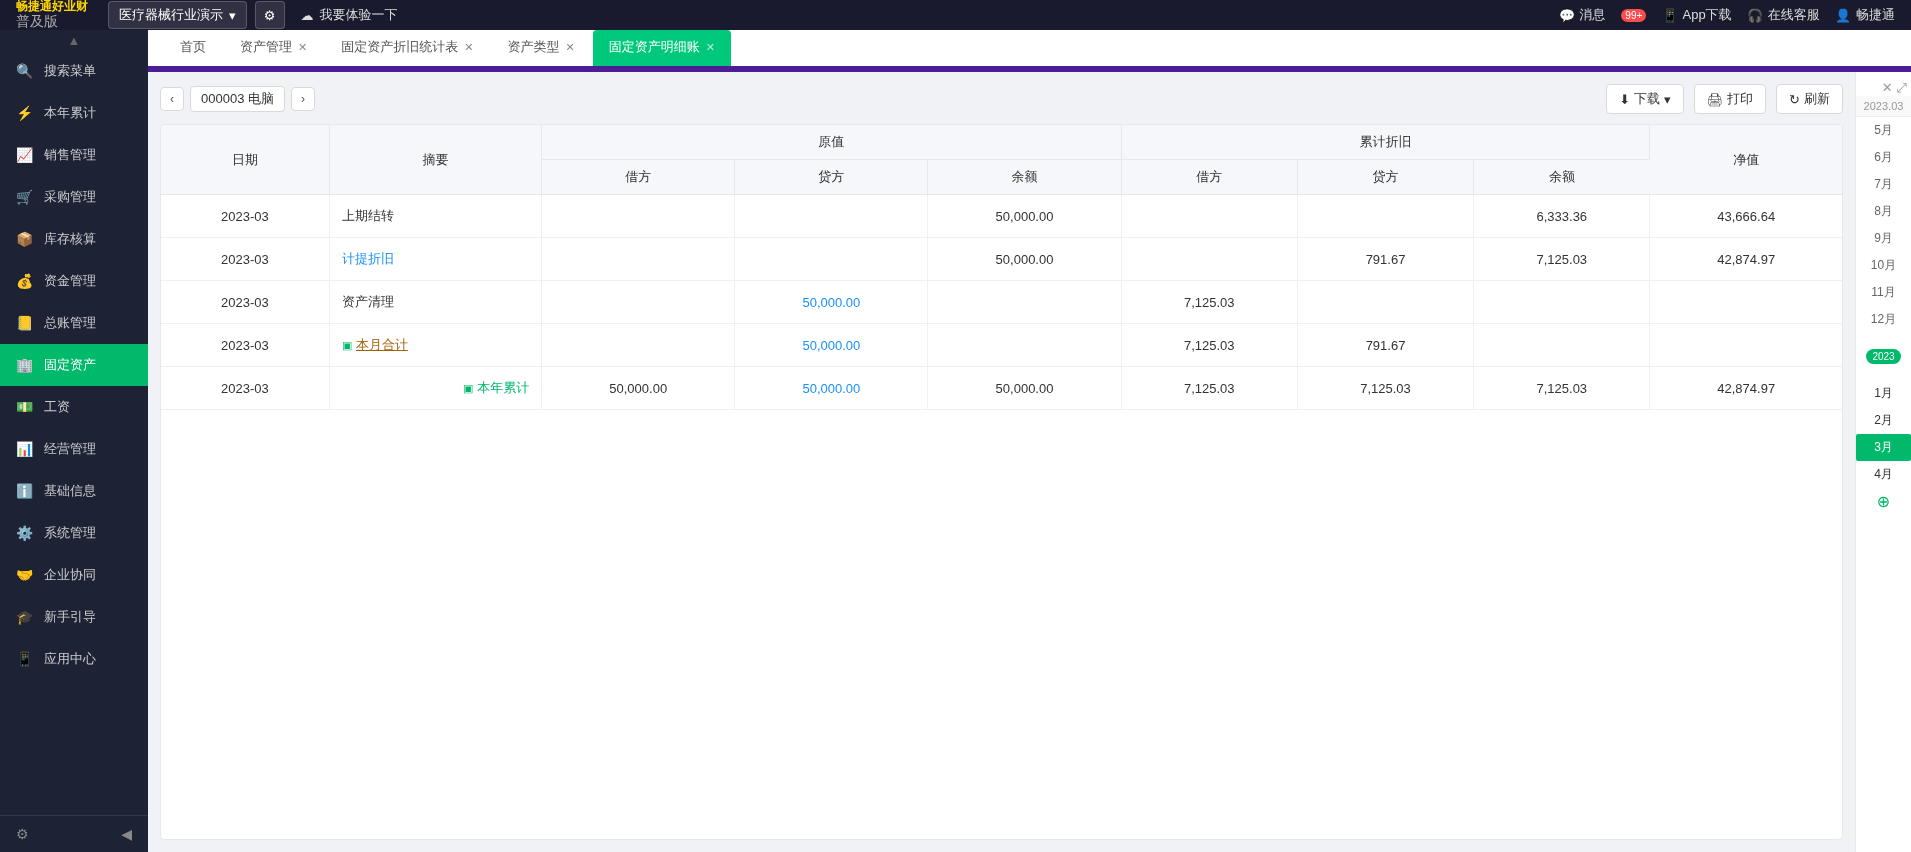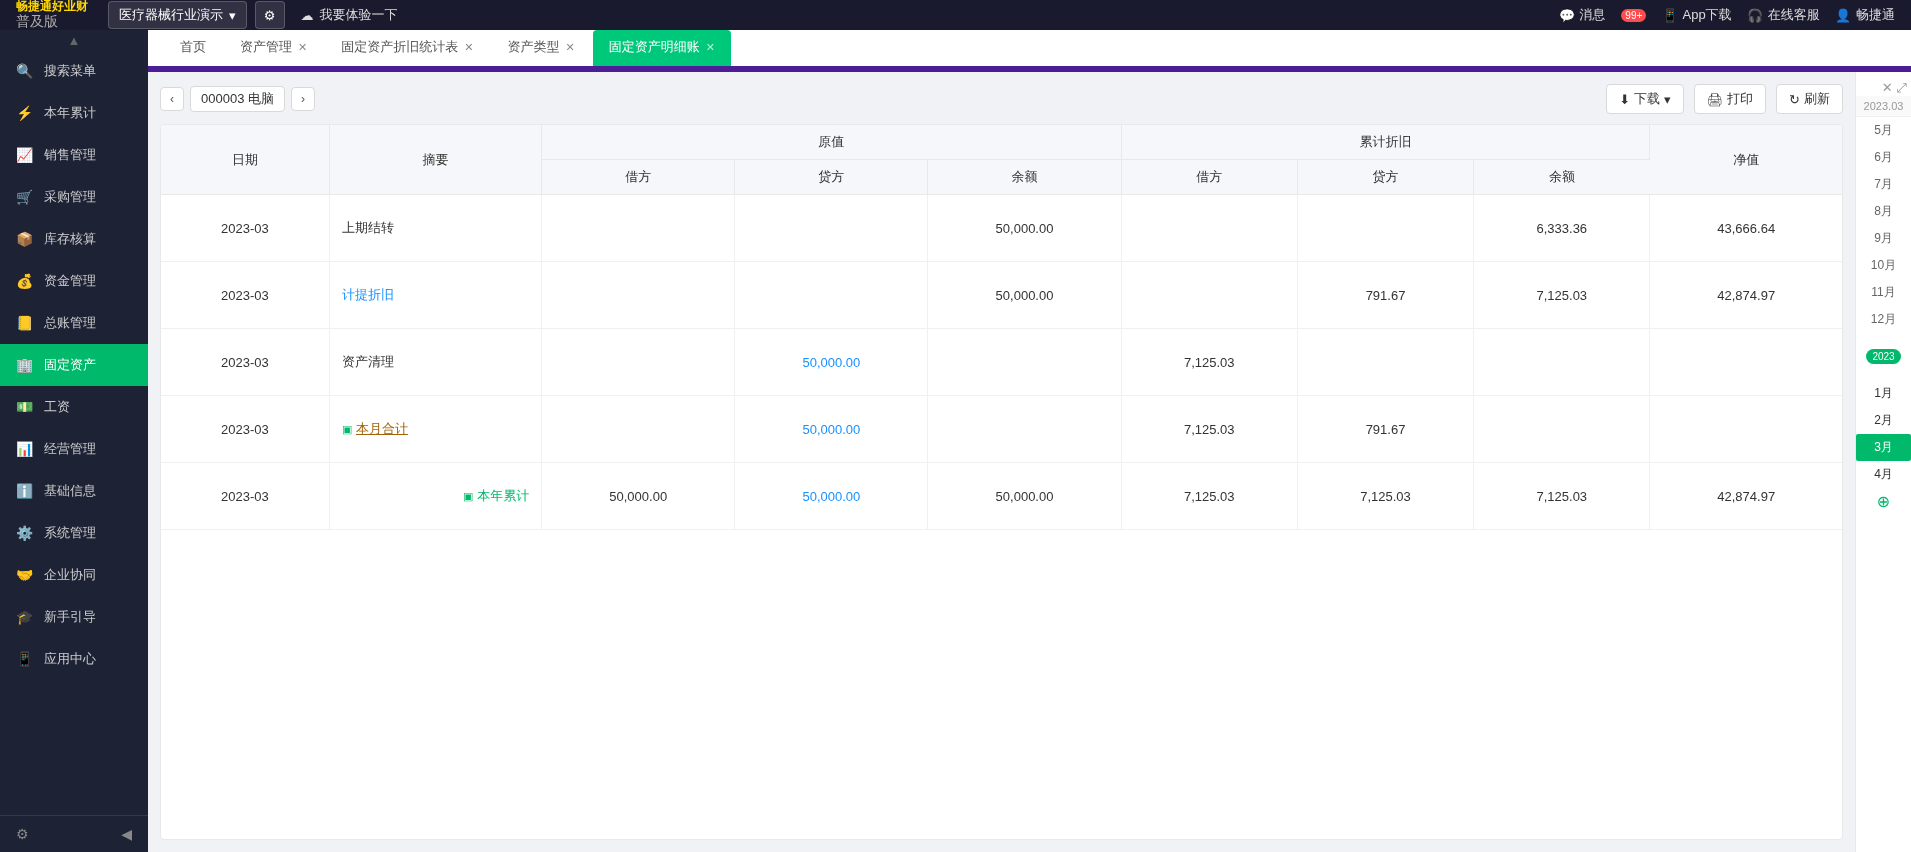--- a/index.html
+++ b/index.html
@@ -198,21 +198,21 @@
       padding: 8px 12px;
       text-align: center;
       border-bottom: 1px solid #e8e8e8;
       border-right: 1px solid #e8e8e8;
       font-weight: 500;
       color: #333;
       white-space: nowrap;
     }
     thead tr th:last-child { border-right: none; }
     tbody tr td {
-      padding: 24px 12px;
+      padding: 12px 12px;
       text-align: center;
       border-bottom: 1px solid #f0f0f0;
       border-right: 1px solid #f0f0f0;
       color: #333;
       white-space: nowrap;
       margin-left: 12px;
     }
     tbody tr td:last-child { border-right: none; }
     .td-right { }
     .td-blue { color: #1890ff; }

